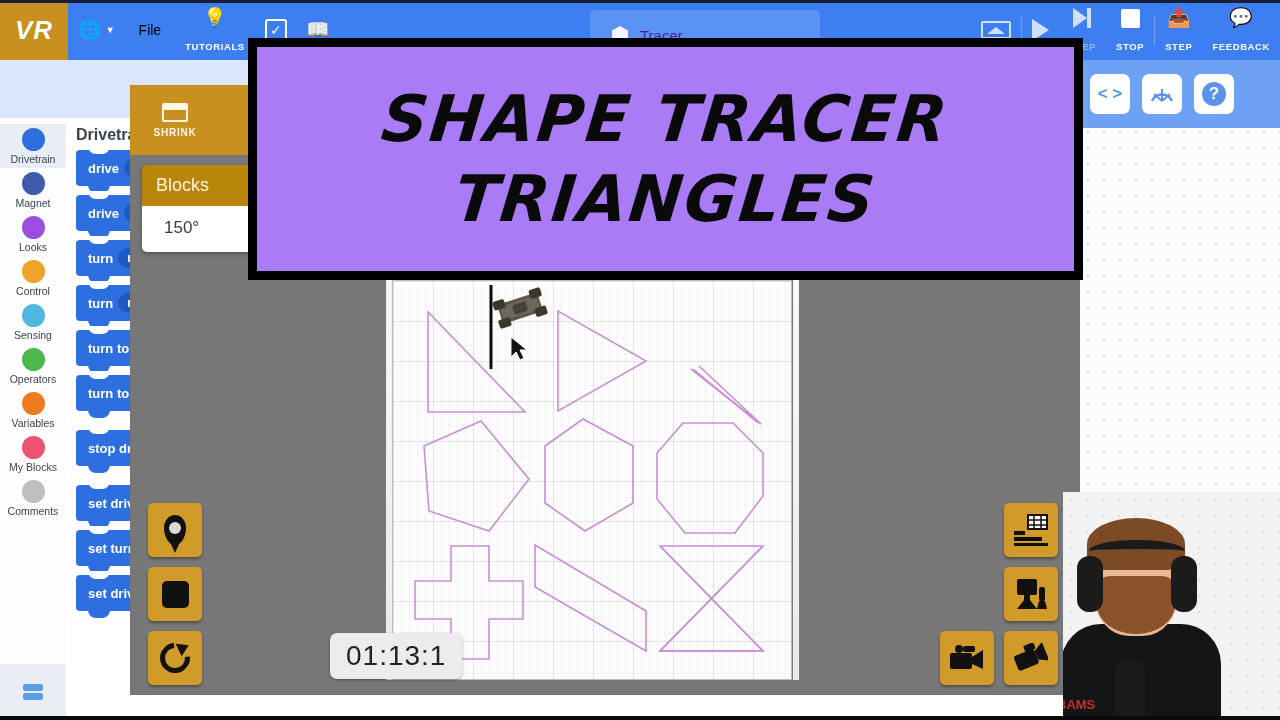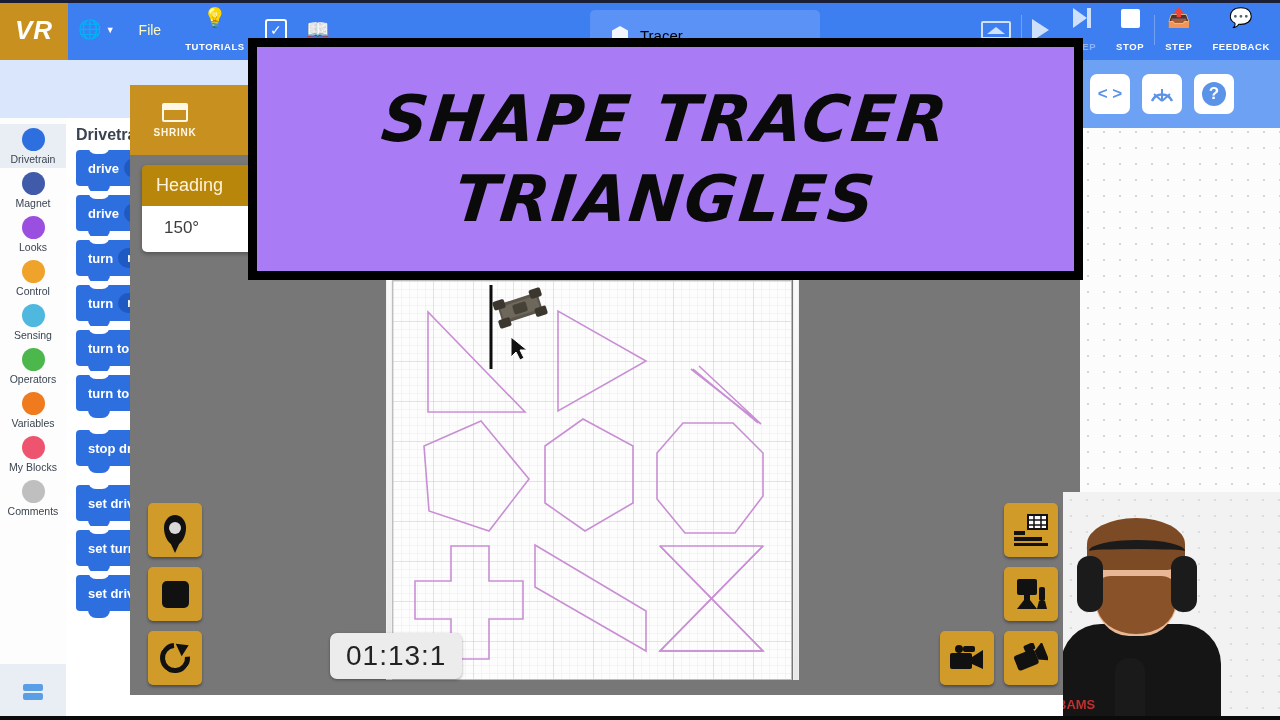--- a/index.html
+++ b/index.html
@@ -25,28 +25,28 @@
   }
   .tb-item {
     height: 60px; display: flex; flex-direction: column;
     align-items: center; justify-content: center;
     color: #fff; padding: 0 10px; position: relative;
   }
   .tb-item .lbl { font-size: 9.5px; font-weight: bold; letter-spacing: 0.6px; margin-top: 13px; }
   .tb-item .lbl.dim { color: #8fb5f5; }
   .tb-ico { font-size: 19px; line-height: 20px; }
   .globe-wrap { display: flex; align-items: center; gap: 4px; padding: 0 10px; color:#fff; }
-  .file-lbl { color: #fef9c3; font-size: 14px; padding: 0 14px; }
+  .file-lbl { color: #000000; font-size: 14px; padding: 0 14px; }
   .tb-sep { width: 1px; height: 30px; background: rgba(255,255,255,0.28); }
 
   .tab-tracer {
     position: absolute; left: 590px; top: 10px; width: 230px; height: 50px;
     background: #5a93f5; border-radius: 5px 5px 0 0;
     display: flex; align-items: center; gap: 12px; padding-left: 22px;
-    color: #000000; font-size: 15px;
+    color: #4c1d95; font-size: 15px;
   }
   .hex {
     width: 16px; height: 18px; background: #f2f6fd;
     clip-path: polygon(50% 0%, 100% 25%, 100% 75%, 50% 100%, 0% 75%, 0% 25%);
   }
   .play-tri { width: 0; height: 0; border-left: 17px solid #cfe0fb; border-top: 11px solid transparent; border-bottom: 11px solid transparent; }
   .step-ico { display:flex; align-items:center; }
   .step-ico .t { width: 0; height: 0; border-left: 14px solid #cfe0fb; border-top: 10px solid transparent; border-bottom: 10px solid transparent;}
   .step-ico .b { width: 4px; height: 20px; background: #cfe0fb; }
   .stop-sq { width: 19px; height: 19px; background: #ffffff; border-radius: 2px; }
@@ -327,21 +327,21 @@
         <span class="win-ico"></span>
         <span class="lbl">SHRINK</span>
       </div>
       <div class="pg-tb-btn">
         <span class="win-ico hide"></span>
         <span class="lbl">HIDE</span>
       </div>
     </div>
 
     <div class="heading-card">
-      <div class="hd">Heading</div>
+      <div class="hd">Blocks</div>
       <div class="val">150°</div>
     </div>
 
     <div class="scrollbar-v" style="left:256px;"></div>
     <div class="scrollbar-v" style="left:663px;"></div>
 
     <div class="field">
       <svg width="400" height="400" viewBox="0 0 400 400" style="position:absolute;left:0;top:0;">
         <g fill="none" stroke="#c98fd4" stroke-width="1.6">
 

